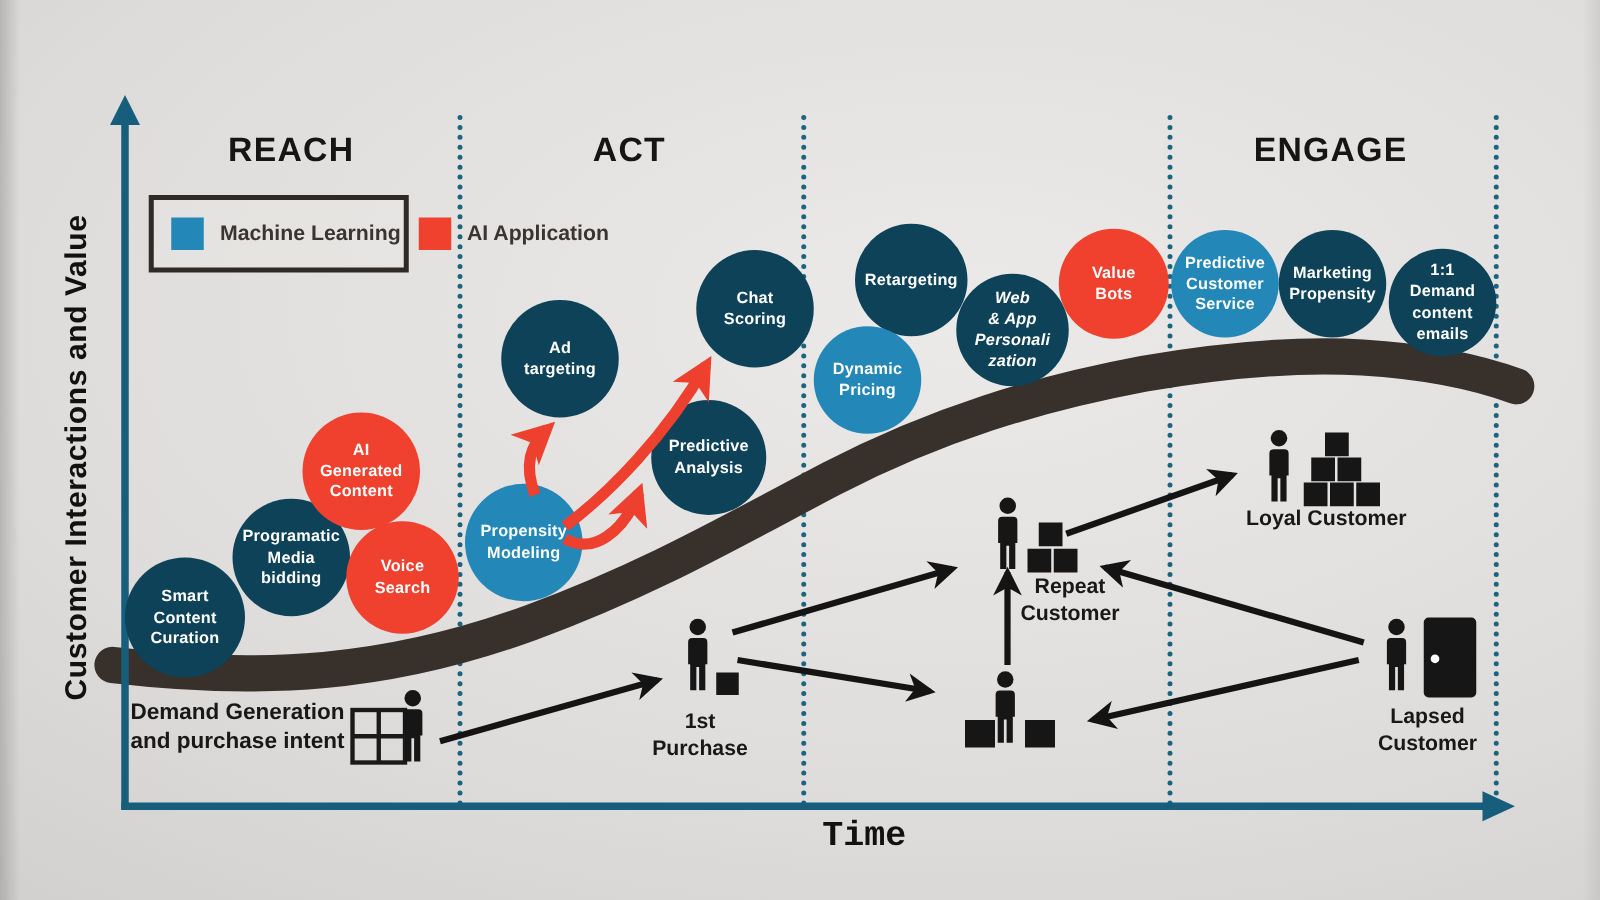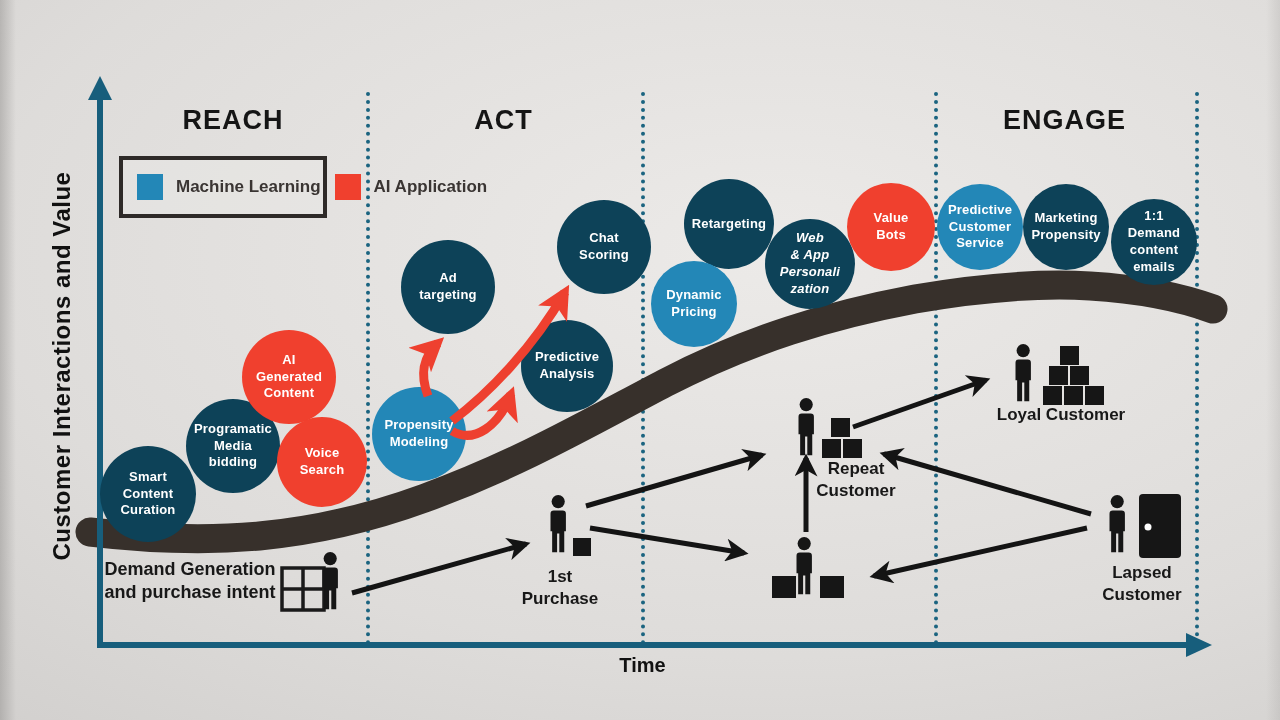--- a/index.html
+++ b/index.html
@@ -40,21 +40,21 @@
   .legend-label{font-size:17px;font-weight:bold;color:#3a3533;white-space:nowrap;}
 
   
   #y-axis-label{
     position:absolute;left:-216px;top:350px;width:560px;height:32px;
     transform:rotate(-90deg);
     font-size:24px;font-weight:bold;color:#111;text-align:center;letter-spacing:.5px;
   }
   #x-axis-label{
     position:absolute;left:560px;top:654px;width:165px;
-    font-size:20px;font-weight:bold;color:#111;text-align:center;
+    font-size:28px;font-weight:bold;color:#111;text-align:right;font-family:Liberation Mono, monospace;
   }
 
   
   .bubble{
     position:absolute;border-radius:50%;
     display:flex;align-items:center;justify-content:center;
     color:#fff;font-weight:bold;font-size:13px;line-height:1.3;
     text-align:center;white-space:pre-line;letter-spacing:.2px;
     z-index:2;
   }

